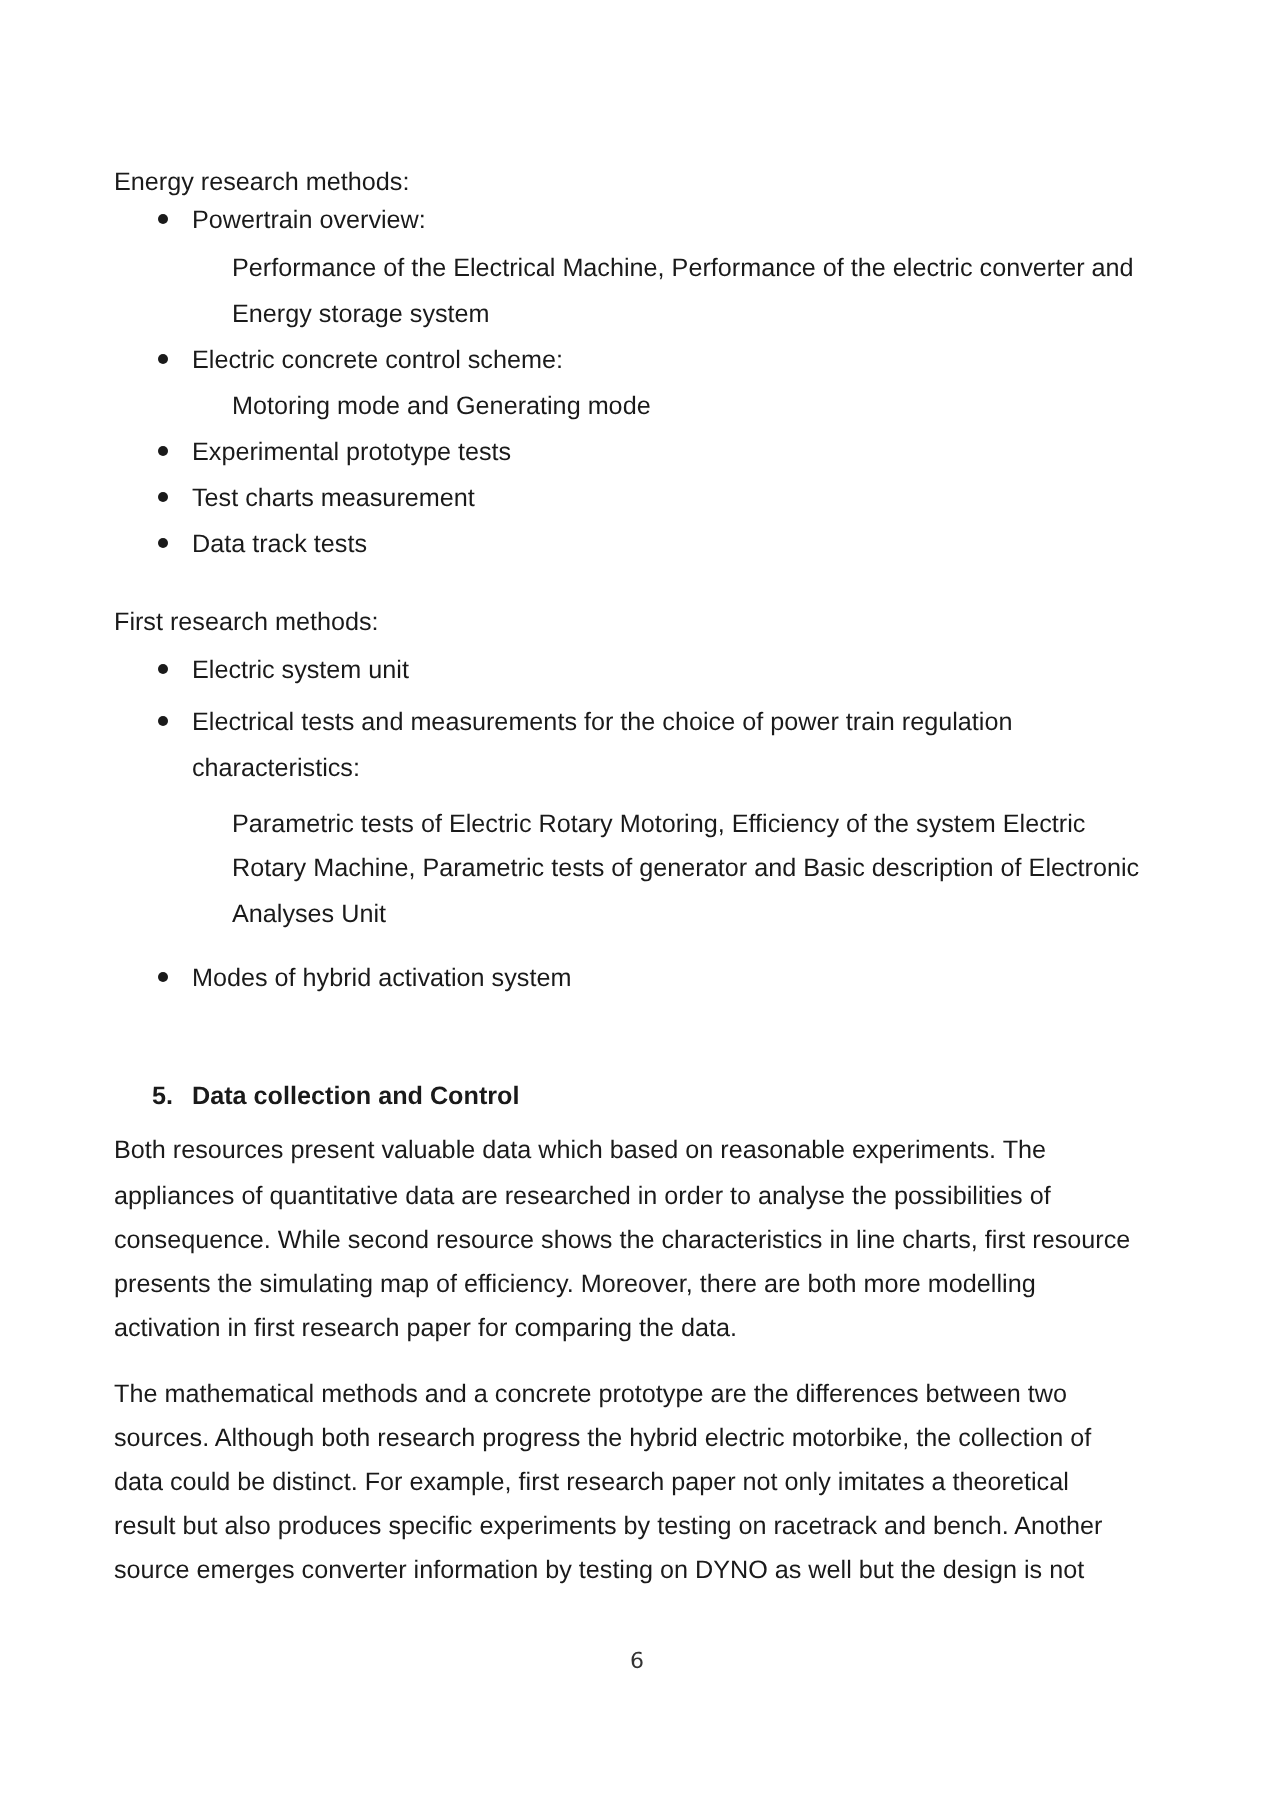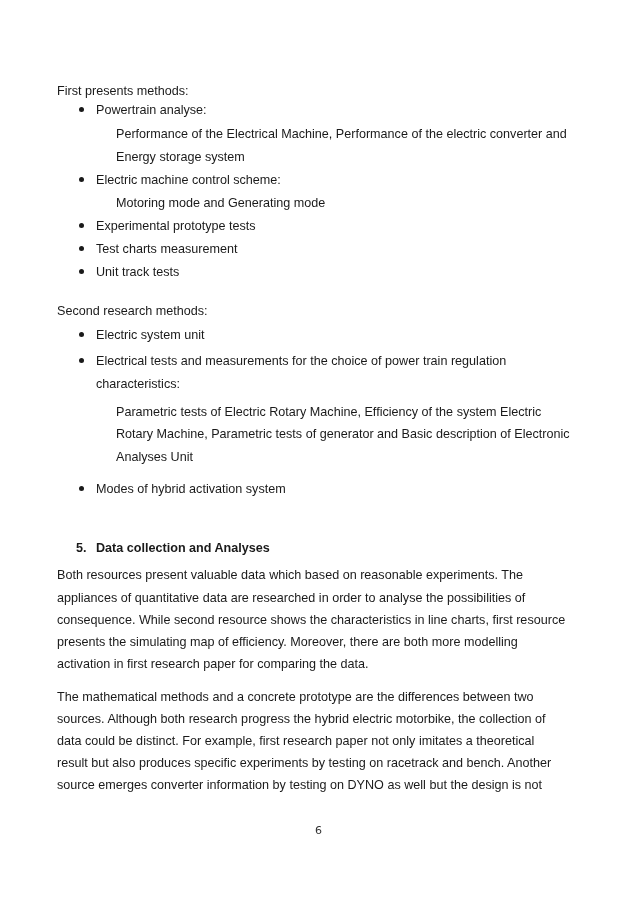--- a/index.html
+++ b/index.html
@@ -10,57 +10,57 @@
     }
     .line { position: absolute; white-space: nowrap; line-height: 16px; }
     .bullet { position: absolute; width: 5px; height: 5px; border-radius: 50%; background: #1a1a1a; }
     .heading { font-weight: bold; }
     .pagenum { font-family: "DejaVu Sans", sans-serif; font-size: 11px; color: #333; }
   </style>
 </head>
 <body>
 
 <div>
-  <div class="line" style="left:57px;top:83px">First presents methods:</div>
+  <div class="line" style="left:57px;top:83px">Energy research methods:</div>
 
   <span class="bullet" style="left:79px;top:107px"></span>
-  <div class="line" style="left:96px;top:102px">Powertrain analyse:</div>
+  <div class="line" style="left:96px;top:102px">Powertrain overview:</div>
   <div class="line" style="left:116px;top:126px">Performance of the Electrical Machine, Performance of the electric converter and</div>
   <div class="line" style="left:116px;top:149px">Energy storage system</div>
 
   <span class="bullet" style="left:79px;top:177px"></span>
-  <div class="line" style="left:96px;top:172px">Electric machine control scheme:</div>
+  <div class="line" style="left:96px;top:172px">Electric concrete control scheme:</div>
   <div class="line" style="left:116px;top:195px">Motoring mode and Generating mode</div>
 
   <span class="bullet" style="left:79px;top:223px"></span>
   <div class="line" style="left:96px;top:218px">Experimental prototype tests</div>
 
   <span class="bullet" style="left:79px;top:246px"></span>
   <div class="line" style="left:96px;top:241px">Test charts measurement</div>
 
   <span class="bullet" style="left:79px;top:269px"></span>
-  <div class="line" style="left:96px;top:264px">Unit track tests</div>
+  <div class="line" style="left:96px;top:264px">Data track tests</div>
 
-  <div class="line" style="left:57px;top:303px">Second research methods:</div>
+  <div class="line" style="left:57px;top:303px">First research methods:</div>
 
   <span class="bullet" style="left:79px;top:332px"></span>
   <div class="line" style="left:96px;top:327px">Electric system unit</div>
 
   <span class="bullet" style="left:79px;top:358px"></span>
   <div class="line" style="left:96px;top:353px">Electrical tests and measurements for the choice of power train regulation</div>
   <div class="line" style="left:96px;top:376px">characteristics:</div>
-  <div class="line" style="left:116px;top:404px">Parametric tests of Electric Rotary Machine, Efficiency of the system Electric</div>
+  <div class="line" style="left:116px;top:404px">Parametric tests of Electric Rotary Motoring, Efficiency of the system Electric</div>
   <div class="line" style="left:116px;top:426px">Rotary Machine, Parametric tests of generator and Basic description of Electronic</div>
   <div class="line" style="left:116px;top:449px">Analyses Unit</div>
 
   <span class="bullet" style="left:79px;top:486px"></span>
   <div class="line" style="left:96px;top:481px">Modes of hybrid activation system</div>
 
   <div class="line heading" style="left:76px;top:540px">5.</div>
-  <div class="line heading" style="left:96px;top:540px">Data collection and Analyses</div>
+  <div class="line heading" style="left:96px;top:540px">Data collection and Control</div>
 
   <div>
     <div class="line" style="left:57px;top:567px">Both resources present valuable data which based on reasonable experiments. The</div>
     <div class="line" style="left:57px;top:590px">appliances of quantitative data are researched in order to analyse the possibilities of</div>
     <div class="line" style="left:57px;top:612px">consequence. While second resource shows the characteristics in line charts, first resource</div>
     <div class="line" style="left:57px;top:634px">presents the simulating map of efficiency. Moreover, there are both more modelling</div>
     <div class="line" style="left:57px;top:656px">activation in first research paper for comparing the data.</div>
   </div>
 
   <div>

